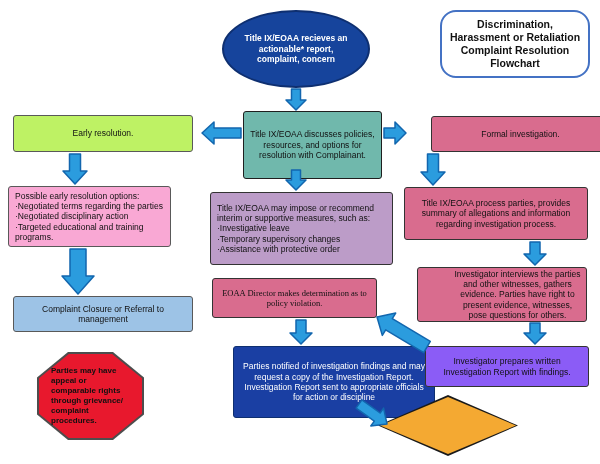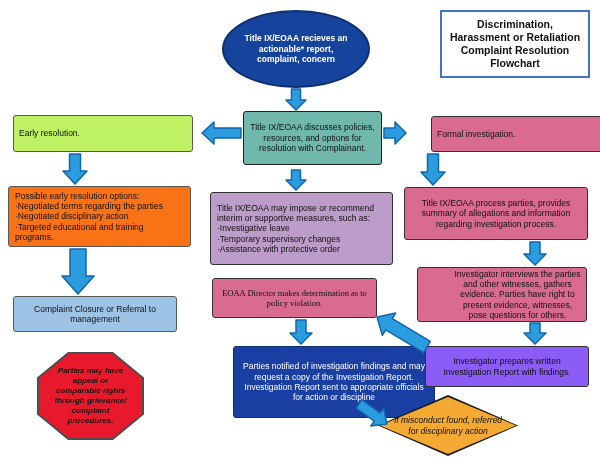--- a/index.html
+++ b/index.html
@@ -1,39 +1,39 @@
 <!DOCTYPE html>
 <html><head>
 <meta charset="utf-8">
 <style>
   html,body { margin:0; padding:0; background:#fff; font-family:"Liberation Sans", sans-serif; }
   .canvas { position:relative; width:600px; height:464px; background:#ffffff; overflow:hidden; }
 
   .node {
     position:absolute; box-sizing:border-box;
     border:1.6px solid #333; border-radius:3px;
-    display:flex; align-items:center; justify-content:flex-start;
+    display:flex; align-items:center; justify-content:center;
     text-align:center; font-size:8.5px; line-height:1.22; color:#111;
     padding:2px 5px;
   }
   .node.left-align { text-align:left; justify-content:flex-start; white-space:pre-line; padding:2px 6px; }
   .ellipse { border-radius:50%; border-width:2px; font-weight:bold; padding:4px 16px; }
 
   .title-box {
     position:absolute; box-sizing:border-box; background:#fff;
-    border:2px solid #4472C4; border-radius:0;
+    border:2px solid #4472C4; border-radius:16px;
     display:flex; align-items:center; justify-content:center; text-align:center;
     font-size:10.5px; font-weight:bold; line-height:1.25; color:#111; padding:2px 6px;
   }
 
   .shape-outer { position:absolute; box-sizing:border-box; display:flex; align-items:center; justify-content:center; }
   .shape-inner { position:absolute; inset:2px; }
   .octagon  { clip-path:polygon(29% 0, 71% 0, 100% 29%, 100% 71%, 71% 100%, 29% 100%, 0 71%, 0 29%); }
   .diamond  { clip-path:polygon(50% 0, 100% 50%, 50% 100%, 0 50%); }
-  .shape-text { position:relative; z-index:1; text-align:center; font-size:8px; line-height:1.25; color:#111; padding:0 14px;font-style:italic; }
+  .shape-text { position:relative; z-index:1; font-size:8px; line-height:1.25; color:#111; padding:0 14px; }
   .shape-text.bold { font-weight:bold; }
 
   #arrows { position:absolute; left:0; top:0; pointer-events:none; }
 </style>
 </head>
 <body>
 
 <div class="canvas">
 
   <div class="node ellipse" style="left: 222px; top: 10px; width: 148px; height: 78px; background: rgb(22, 68, 156); border-color: rgb(14, 47, 112); color: rgb(255, 255, 255);">
@@ -41,43 +41,43 @@
     </div>
 
   <div class="title-box" style="left:440px; top:10px; width:150px; height:68px;">
       <span>Discrimination, Harassment or Retaliation Complaint Resolution Flowchart</span>
     </div>
 
   <div class="node" style="left: 13px; top: 115px; width: 180px; height: 37px; background: #bef264; border-color: rgb(89, 89, 89); color: rgb(17, 17, 17);">
       <span>Early resolution.</span>
     </div>
 
-  <div class="node" style="left: 243px; top: 111px; width: 139px; height: 54px; background: rgb(112, 184, 172); border-color: rgb(31, 31, 31); color: rgb(17, 17, 17);">
+  <div class="node" style="left: 243px; top: 111px; width: 139px; height: 68px; background: rgb(112, 184, 172); border-color: rgb(31, 31, 31); color: rgb(17, 17, 17);">
       <span>Title IX/EOAA discusses policies, resources, and options for resolution with Complainant.</span>
     </div>
 
   <div class="node" style="left: 407px; top: 116px; width: 179px; height: 36px; background: rgb(217, 108, 142); border-color: rgb(51, 51, 51); color: rgb(17, 17, 17); margin-left: 24px;">
       <span>Formal investigation.</span>
     </div>
 
-  <div class="node left-align" style="left: 8px; top: 186px; width: 183px; height: 61px; background: #f97316; border-color: rgb(89, 89, 89); color: rgb(17, 17, 17); align-items: center;"><span>Possible early resolution options:
+  <div class="node left-align" style="left: 8px; top: 186px; width: 163px; height: 61px; background: #f9a8d4; border-color: rgb(89, 89, 89); color: rgb(17, 17, 17); align-items: center;"><span>Possible early resolution options:
 ·Negotiated terms regarding the parties
 ·Negotiated disciplinary action
 ·Targeted educational and training programs.</span></div>
 
   <div class="node left-align" style="left: 210px; top: 192px; width: 183px; height: 73px; background: rgb(188, 156, 200); border-color: rgb(51, 51, 51); color: rgb(17, 17, 17);"><span>Title IX/EOAA may impose or recommend interim or supportive measures, such as:
 ·Investigative leave
 ·Temporary supervisory changes
 ·Assistance with protective order</span></div>
 
   <div class="node" style="left: 404px; top: 187px; width: 184px; height: 53px; background: rgb(217, 108, 142); border-color: rgb(51, 51, 51); color: rgb(17, 17, 17);">
       <span>Title IX/EOAA process parties, provides summary of allegations and information regarding investigation process.</span>
     </div>
 
-  <div class="node" style="left: 13px; top: 296px; width: 164px; height: 36px; background: rgb(157, 195, 230); border-color: rgb(89, 89, 89); color: rgb(17, 17, 17);">
+  <div class="node" style="left: 13px; top: 296px; width: 180px; height: 36px; background: rgb(157, 195, 230); border-color: rgb(89, 89, 89); color: rgb(17, 17, 17);">
       <span>Complaint Closure or Referral to management</span>
     </div>
 
   <div class="node" style="left: 212px; top: 278px; width: 165px; height: 40px; background: rgb(217, 108, 142); border-color: rgb(51, 51, 51); color: rgb(17, 17, 17); font-family: Liberation Serif, serif;">
       <span>EOAA Director makes determination as to policy violation.</span>
     </div>
 
   <div class="node" style="left: 417px; top: 267px; width: 170px; height: 55px; background: rgb(217, 108, 142); border-color: rgb(51, 51, 51); color: rgb(17, 17, 17); padding-left: 36px;">
       <span>Investigator interviews the parties and other witnesses, gathers evidence. Parties have right to present evidence, witnesses, pose questions for others.</span>
     </div>
@@ -92,21 +92,20 @@
 
   <div class="shape-outer" style="left:37px; top:352px; width:107px; height:88px;">
     <div class="shape-bg octagon" style="position: absolute; inset: 0px; background: rgb(77, 77, 77);"></div>
     <div class="shape-inner octagon" style="background: rgb(232, 24, 45);"></div>
     <div class="shape-text bold" style="color: rgb(17, 17, 17);">Parties may have appeal or comparable rights through grievance/ complaint procedures.</div>
   </div>
 
   <div class="shape-outer" style="left:378px; top:395px; width:140px; height:61px;">
     <div class="shape-bg diamond" style="position: absolute; inset: 0px; background: rgb(26, 26, 26);"></div>
     <div class="shape-inner diamond" style="background: rgb(244, 169, 50);"></div>
-    <div class="shape-text" style="font-size: 8.5px; color: rgb(17, 17, 17);">If misconduct found, referred for disciplinary action</div>
   </div>
 
   <svg id="arrows" width="600" height="464" viewBox="0 0 600 464">
       <polygon points="291.5,89.0 291.5,100.0 286.0,100.0 296.0,110.0 306.0,100.0 300.5,100.0 300.5,89.0" fill="#2B9CDE" stroke="#1266AE" stroke-width="1.5" stroke-linejoin="round"></polygon>
       <polygon points="241.0,128.0 214.0,128.0 214.0,122.0 202.0,133.0 214.0,144.0 214.0,138.0 241.0,138.0" fill="#2B9CDE" stroke="#1266AE" stroke-width="1.5" stroke-linejoin="round"></polygon>
       <polygon points="384.0,138.0 395.0,138.0 395.0,144.0 406.0,133.0 395.0,122.0 395.0,128.0 384.0,128.0" fill="#2B9CDE" stroke="#1266AE" stroke-width="1.5" stroke-linejoin="round"></polygon>
       <polygon points="291.5,170.0 291.5,180.0 286.0,180.0 296.0,190.0 306.0,180.0 300.5,180.0 300.5,170.0" fill="#2B9CDE" stroke="#1266AE" stroke-width="1.5" stroke-linejoin="round"></polygon>
       <polygon points="69.5,154.0 69.5,171.0 63.0,171.0 75.0,184.0 87.0,171.0 80.5,171.0 80.5,154.0" fill="#2B9CDE" stroke="#1266AE" stroke-width="1.5" stroke-linejoin="round"></polygon>
       <polygon points="70.0,249.0 70.0,276.0 62.0,276.0 78.0,294.0 94.0,276.0 86.0,276.0 86.0,249.0" fill="#2B9CDE" stroke="#1266AE" stroke-width="1.5" stroke-linejoin="round"></polygon>
       <polygon points="427.5,154.0 427.5,172.0 421.0,172.0 433.0,185.0 445.0,172.0 438.5,172.0 438.5,154.0" fill="#2B9CDE" stroke="#1266AE" stroke-width="1.5" stroke-linejoin="round"></polygon>

